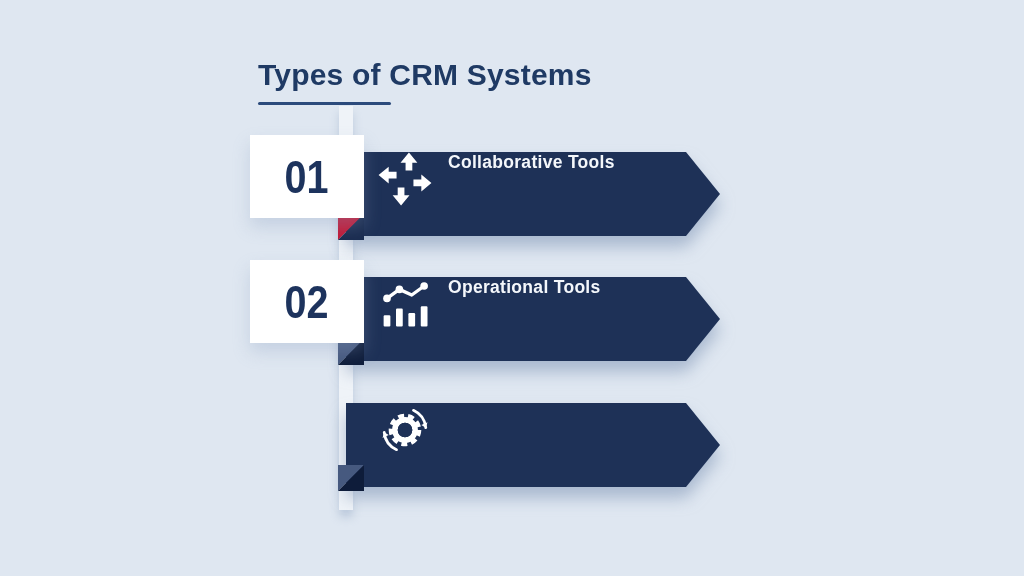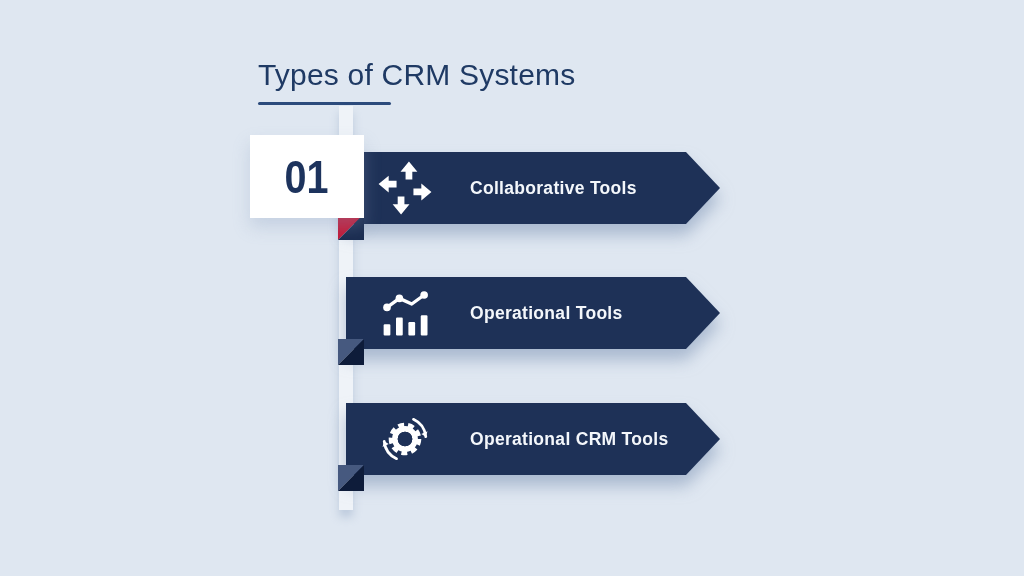--- a/index.html
+++ b/index.html
@@ -17,44 +17,44 @@
   html,body{width:1024px;height:576px;}
   body{
     position:relative;
     width:1024px;height:576px;
     background:var(--bg);
     overflow:hidden;
     font-family:"Liberation Sans", sans-serif;
   }
   .page-title{
     position:absolute;left:258px;top:58px;
-    font-size:30px;font-weight:normal;color:var(--title-navy);
+    font-size:30px;font-weight:bold;color:var(--title-navy);
     letter-spacing:0.2px;
   }
   .title-underline{
     position:absolute;left:258px;top:102px;width:133px;height:3px;
     background:#2c4b7c;border-radius:2px;
   }
   .vertical-strip{
     position:absolute;left:339px;top:106px;width:14px;height:404px;
     background:rgba(255,255,255,0.5);
     box-shadow:0 7px 9px rgba(148,168,198,0.45);
   }
   .row{
     position:absolute;left:0;width:1024px;height:88px;
   }
   .row-1{top:152px;}
   .row-2{top:277px;}
   .row-3{top:403px;}
   .banner{
-    position:absolute;left:346px;top:0;width:374px;height:72px;
+    position:absolute;left:346px;top:0;width:374px;height:84px;
     background:var(--navy);
     clip-path:polygon(0 0, calc(100% - 34px) 0, 100% 50%, calc(100% - 34px) 100%, 0 100%);
-    display:flex;align-items:center;
-    padding-left:32px;gap:38px;
+    display:flex;
+    padding-left:32px;gap:16px;
   }
   .banner-wrap{
     position:absolute;left:0;top:0;width:1024px;height:88px;
     filter:drop-shadow(0 11px 8px rgba(125,147,180,0.55));
   }
   .fold{
     position:absolute;left:338px;top:62px;width:26px;height:26px;
   }
   .fold .fold-a{
     position:absolute;inset:0;
@@ -131,34 +131,36 @@
         <circle cx="19" cy="11" r="3.4" fill="#ffffff"></circle>
         <circle cx="41" cy="8" r="3.4" fill="#ffffff"></circle>
       </svg>
       <span class="banner-label">Operational Tools</span>
     </div>
   </div>
   <div class="fold">
     <div class="fold-a"></div>
     <div class="fold-b"></div>
   </div>
+  <div class="number-card">
+    <span class="step-number">02</span>
+  </div>
 </div>
 
 <div class="row row-3">
   <div class="banner-wrap">
     <div class="banner">
       <svg class="banner-icon" viewBox="0 0 48 48">
         <circle cx="24" cy="24" r="11" fill="none" stroke="#ffffff" stroke-width="7" stroke-dasharray="4.6 3.1"></circle>
         <circle cx="24" cy="24" r="9" fill="none" stroke="#ffffff" stroke-width="5"></circle>
         <circle cx="24" cy="24" r="4.5" fill="none" stroke="#1e3157" stroke-width="4"></circle>
         <path d="M31.5 6.5 A19 19 0 0 1 42.5 22" fill="none" stroke="#ffffff" stroke-width="2.4" stroke-linecap="round"></path>
         <path d="M16.5 41.5 A19 19 0 0 1 5.5 26" fill="none" stroke="#ffffff" stroke-width="2.4" stroke-linecap="round"></path>
         <path d="M42.5 22 l-4 -2.5 l5.5 -2.5 z" fill="#ffffff"></path>
         <path d="M5.5 26 l4 2.5 l-5.5 2.5 z" fill="#ffffff"></path>
       </svg>
-      <span class="banner-label">Operational CRM Tools</span>
     </div>
   </div>
   <div class="fold">
     <div class="fold-a"></div>
     <div class="fold-b"></div>
   </div>
 </div>
 
 </body></html>

